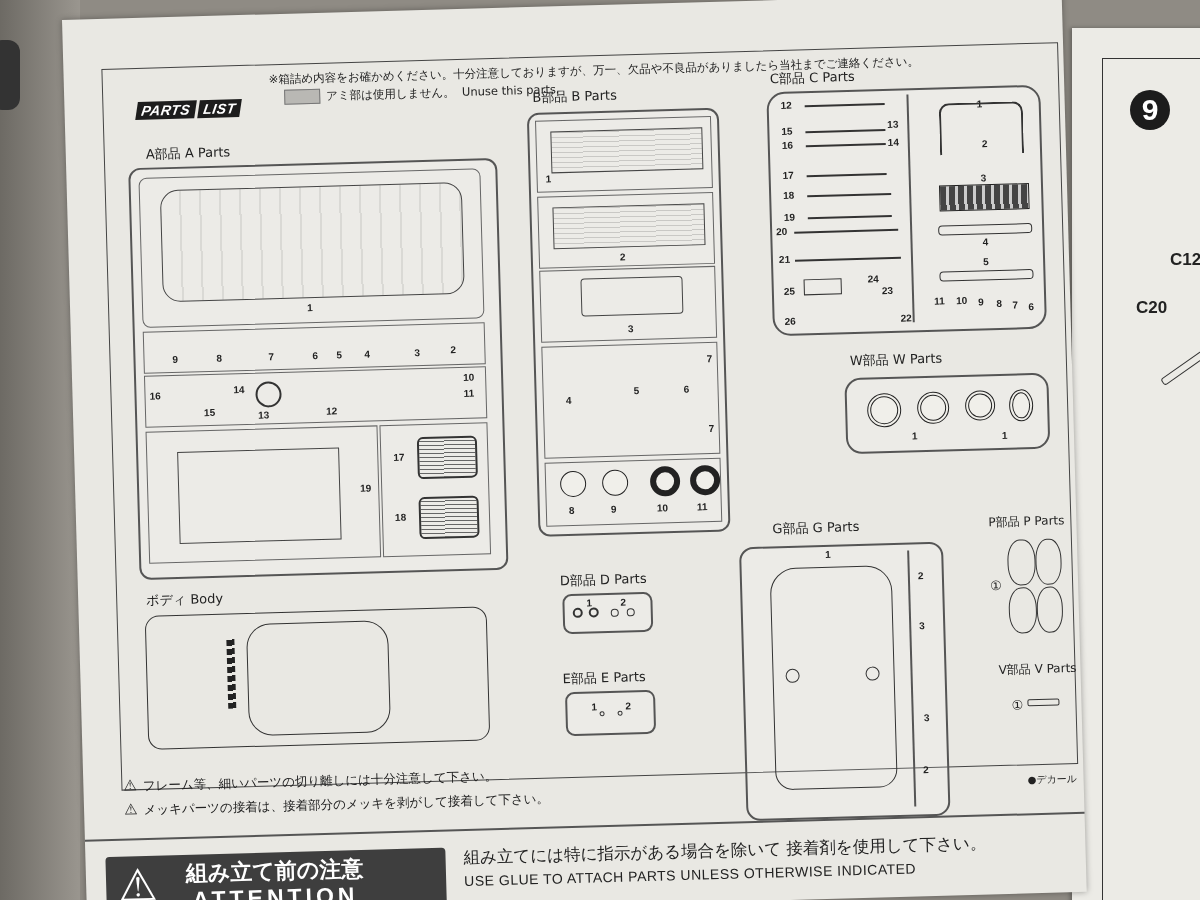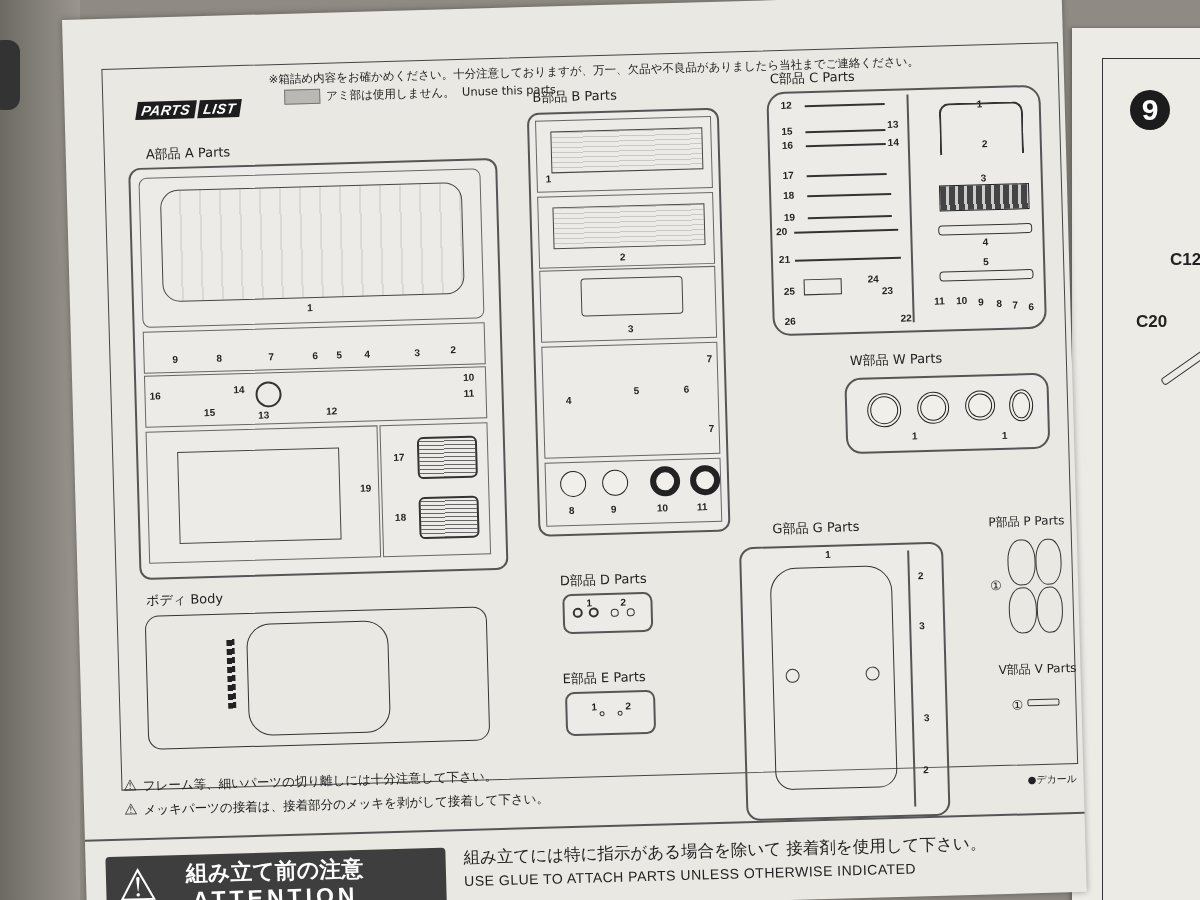--- a/index.html
+++ b/index.html
@@ -40,21 +40,21 @@
 <body>
 
 <div class="bg-left">
     <div class="knob"></div>
   </div>
 
 <div class="rpage">
   <div class="rframe"></div>
   <div class="step-num">9</div>
   <div class="rlabel" style="left:98px;top:222px;">C12</div>
-  <div class="rlabel" style="left:64px;top:284px;">C20</div>
+  <div class="rlabel" style="left:64px;top:270px;">C20</div>
   <div style="position:absolute;left:84px;top:330px;width:70px;height:6px;border:1px solid #333;border-radius:3px;transform:rotate(-35deg);"></div>
 </div>
 
 <div class="page">
   <div class="frame"></div>
 
   <div class="parts-list-logo">
     <span>PARTS</span>
     <span>LIST</span>
   </div>

